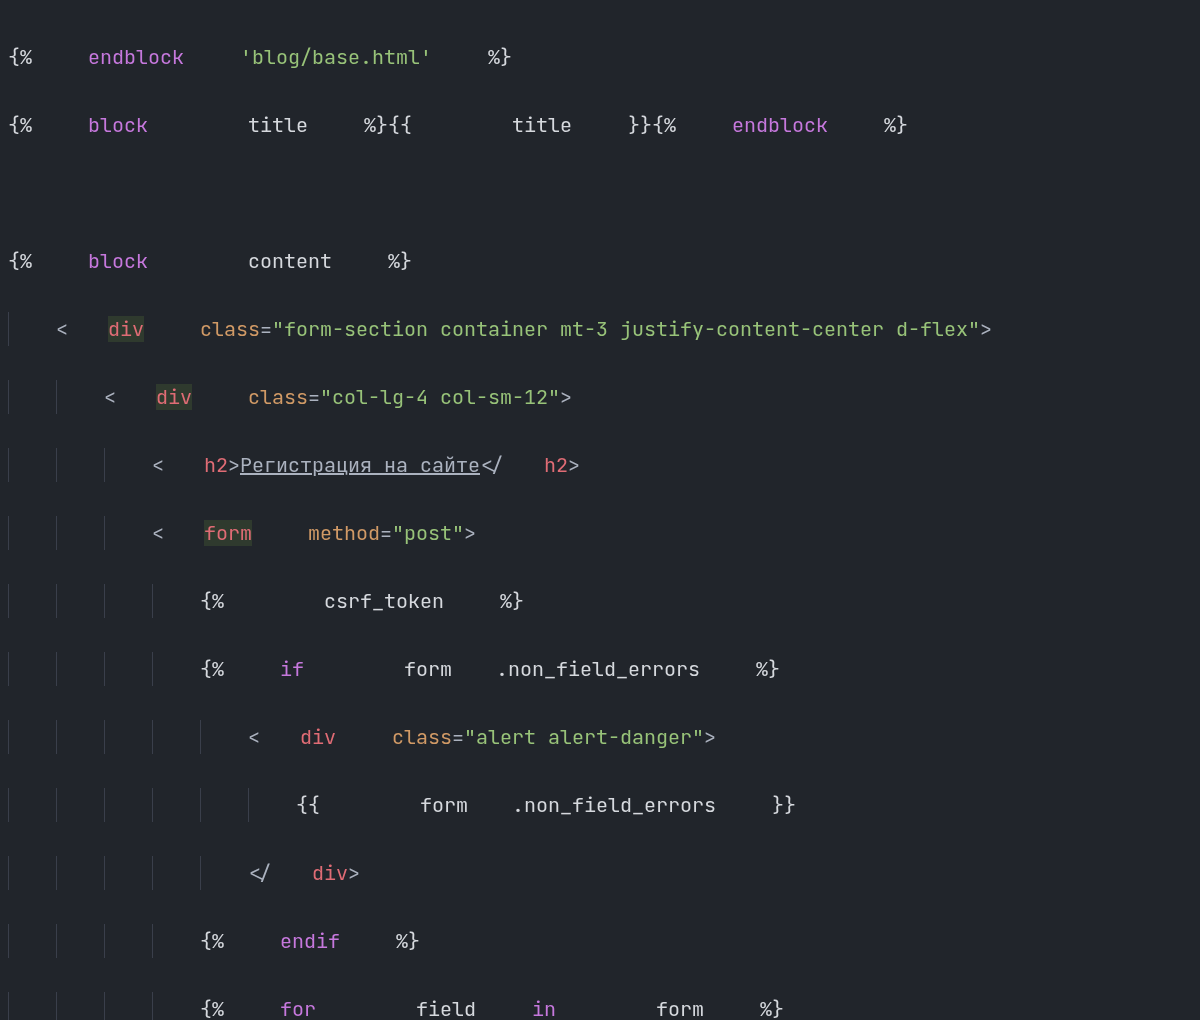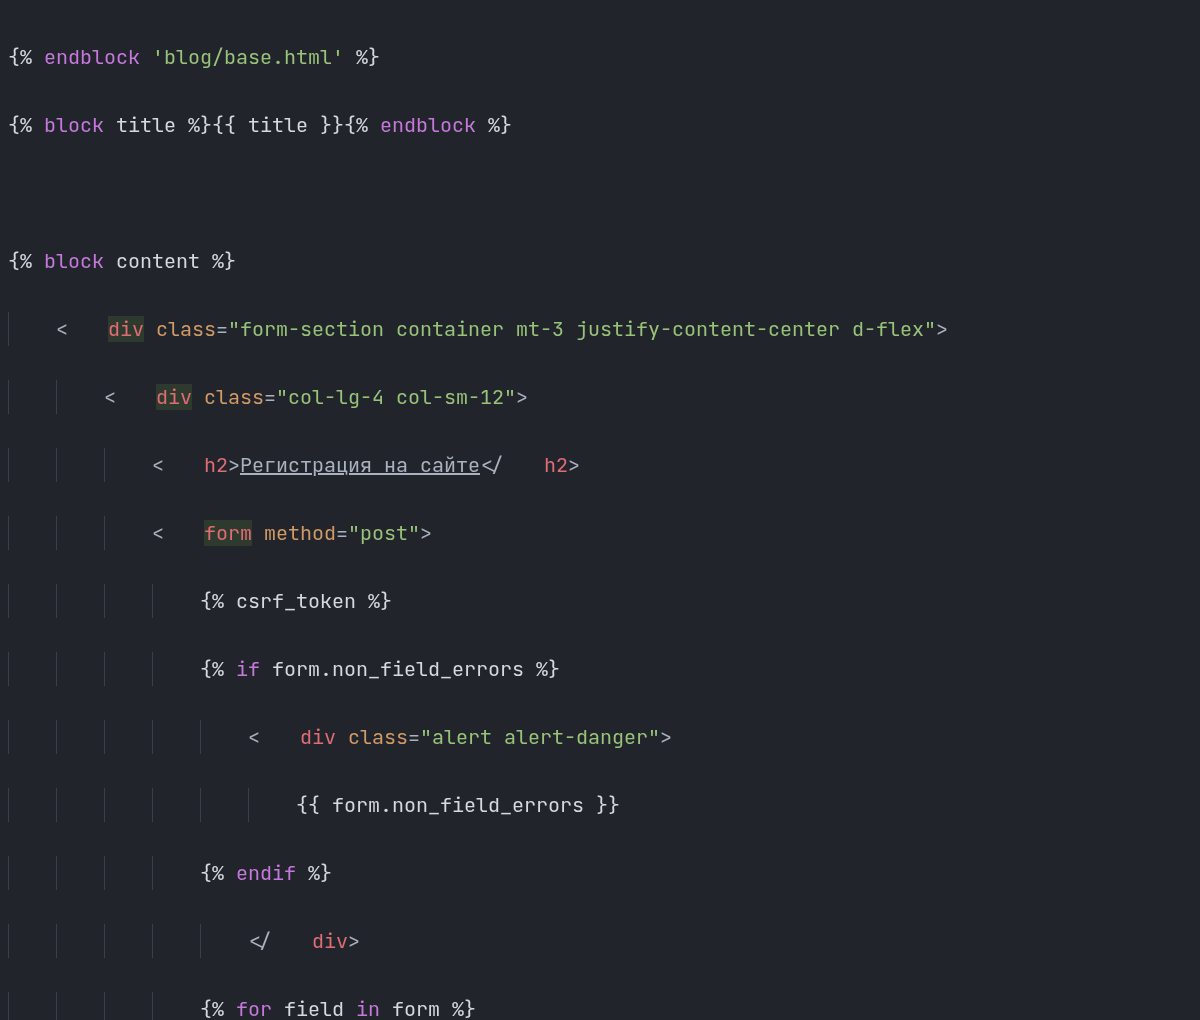--- a/index.html
+++ b/index.html
@@ -37,21 +37,21 @@
     display: block;
     height: 34px;
   }
   .indent-guide {
     display: inline-block;
     width: 48px; 
     box-shadow: inset 1px 0 0 0 var(--guide);
     color: transparent;
   }
   .punct { color: var(--text-punct); }
-  .white { color: var(--white); }
+  .white { color: var(--white); margin-left: 44px; }
   .tmpl-delim { color: var(--white); } 
   .kw { color: var(--keyword); }       
   .str { color: var(--green); }        
   .tag { color: var(--red); margin-left: 40px; }          
   .attr { color: var(--attr-key); margin-top: 32px; }    
   .txt { color: var(--text-default); text-decoration: underline; }
   .eq { color: var(--text-punct); }
   .hl-open { background: var(--tag-hl-bg); }
 </style>
 </head>
@@ -63,22 +63,22 @@
 <span class="line"> </span>
 <span class="line"><span class="tmpl-delim">{%</span><span class="white"> </span><span class="kw">block</span><span class="white"> </span><span class="white">content</span><span class="white"> </span><span class="tmpl-delim">%}</span></span>
 <span class="line"><span class="indent-guide">    </span><span class="punct">&lt;</span><span class="tag hl-open">div</span><span class="white"> </span><span class="attr">class</span><span class="eq">=</span><span class="str">"form-section container mt-3 justify-content-center d-flex"</span><span class="punct">&gt;</span></span>
 <span class="line"><span class="indent-guide">    </span><span class="indent-guide">    </span><span class="punct">&lt;</span><span class="tag hl-open">div</span><span class="white"> </span><span class="attr">class</span><span class="eq">=</span><span class="str">"col-lg-4 col-sm-12"</span><span class="punct">&gt;</span></span>
 <span class="line"><span class="indent-guide">    </span><span class="indent-guide">    </span><span class="indent-guide">    </span><span class="punct">&lt;</span><span class="tag">h2</span><span class="punct">&gt;</span><span class="txt">Регистрация на сайте</span><span class="punct">&lt;/</span><span class="tag">h2</span><span class="punct">&gt;</span></span>
 <span class="line"><span class="indent-guide">    </span><span class="indent-guide">    </span><span class="indent-guide">    </span><span class="punct">&lt;</span><span class="tag hl-open">form</span><span class="white"> </span><span class="attr">method</span><span class="eq">=</span><span class="str">"post"</span><span class="punct">&gt;</span></span>
 <span class="line"><span class="indent-guide">    </span><span class="indent-guide">    </span><span class="indent-guide">    </span><span class="indent-guide">    </span><span class="tmpl-delim">{%</span><span class="white"> </span><span class="white">csrf_token</span><span class="white"> </span><span class="tmpl-delim">%}</span></span>
 <span class="line"><span class="indent-guide">    </span><span class="indent-guide">    </span><span class="indent-guide">    </span><span class="indent-guide">    </span><span class="tmpl-delim">{%</span><span class="white"> </span><span class="kw">if</span><span class="white"> </span><span class="white">form</span><span class="white">.non_field_errors</span><span class="white"> </span><span class="tmpl-delim">%}</span></span>
 <span class="line"><span class="indent-guide">    </span><span class="indent-guide">    </span><span class="indent-guide">    </span><span class="indent-guide">    </span><span class="indent-guide">    </span><span class="punct">&lt;</span><span class="tag">div</span><span class="white"> </span><span class="attr">class</span><span class="eq">=</span><span class="str">"alert alert-danger"</span><span class="punct">&gt;</span></span>
 <span class="line"><span class="indent-guide">    </span><span class="indent-guide">    </span><span class="indent-guide">    </span><span class="indent-guide">    </span><span class="indent-guide">    </span><span class="indent-guide">    </span><span class="tmpl-delim">{{</span><span class="white"> </span><span class="white">form</span><span class="white">.non_field_errors</span><span class="white"> </span><span class="tmpl-delim">}}</span></span>
+<span class="line"><span class="indent-guide">    </span><span class="indent-guide">    </span><span class="indent-guide">    </span><span class="indent-guide">    </span><span class="indent-guide">    </span><span class="punct">&lt;/</span><span class="tag">div</span><span class="punct">&gt;</span></span>
 <span class="line"><span class="indent-guide">    </span><span class="indent-guide">    </span><span class="indent-guide">    </span><span class="indent-guide">    </span><span class="tmpl-delim">{%</span><span class="white"> </span><span class="kw">endif</span><span class="white"> </span><span class="tmpl-delim">%}</span></span>
-<span class="line"><span class="indent-guide">    </span><span class="indent-guide">    </span><span class="indent-guide">    </span><span class="indent-guide">    </span><span class="indent-guide">    </span><span class="punct">&lt;/</span><span class="tag">div</span><span class="punct">&gt;</span></span>
 <span class="line"><span class="indent-guide">    </span><span class="indent-guide">    </span><span class="indent-guide">    </span><span class="indent-guide">    </span><span class="tmpl-delim">{%</span><span class="white"> </span><span class="kw">for</span><span class="white"> </span><span class="white">field</span><span class="white"> </span><span class="kw">in</span><span class="white"> </span><span class="white">form</span><span class="white"> </span><span class="tmpl-delim">%}</span></span>
 
 
 
 
 
 
 
 
 

